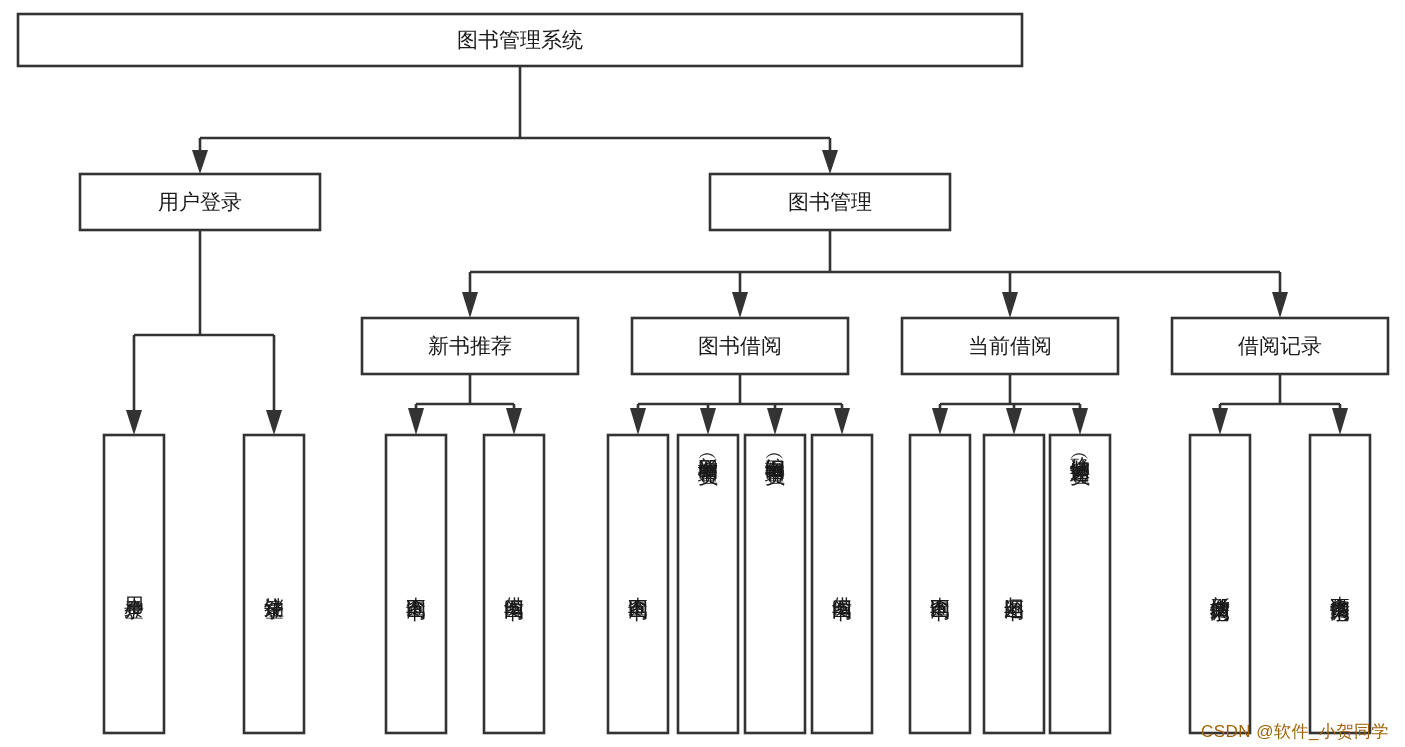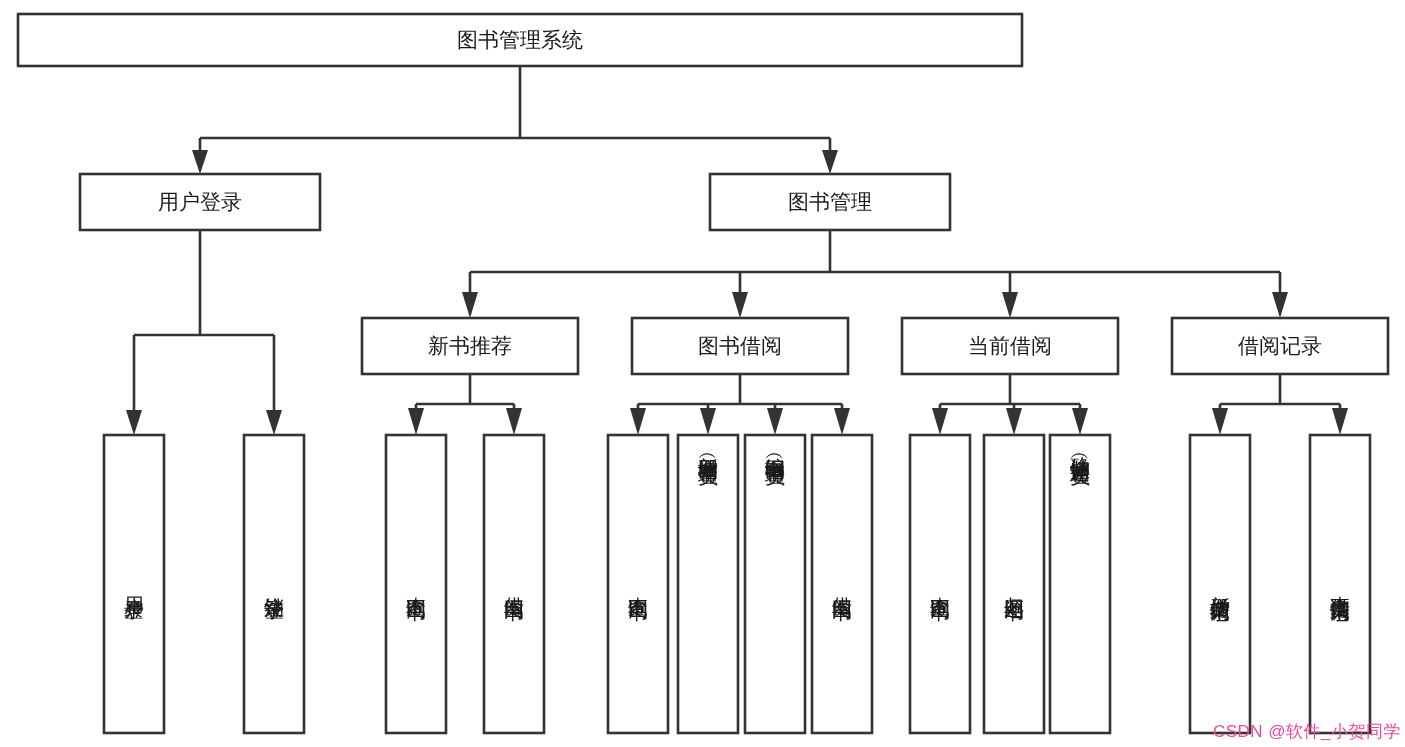--- a/index.html
+++ b/index.html
@@ -68,25 +68,25 @@
     pointer-events: none;
   }
   .vlabel-wrap {
     position: absolute;
     display: flex;
     align-items: center;
     justify-content: center;
   }
   #watermark {
     position: absolute;
-    right: 4px;
+    right: 16px;
     bottom: 4px;
     font-family: "Liberation Sans", "DejaVu Sans", sans-serif;
     font-size: 17px;
-    color: #ec4899;
+    color: #a16207;
     letter-spacing: 0.5px;
     white-space: nowrap;
     user-select: none;
   }
 </style>
 </head>
 <body>
 
 <div id="diagram-root">
 

